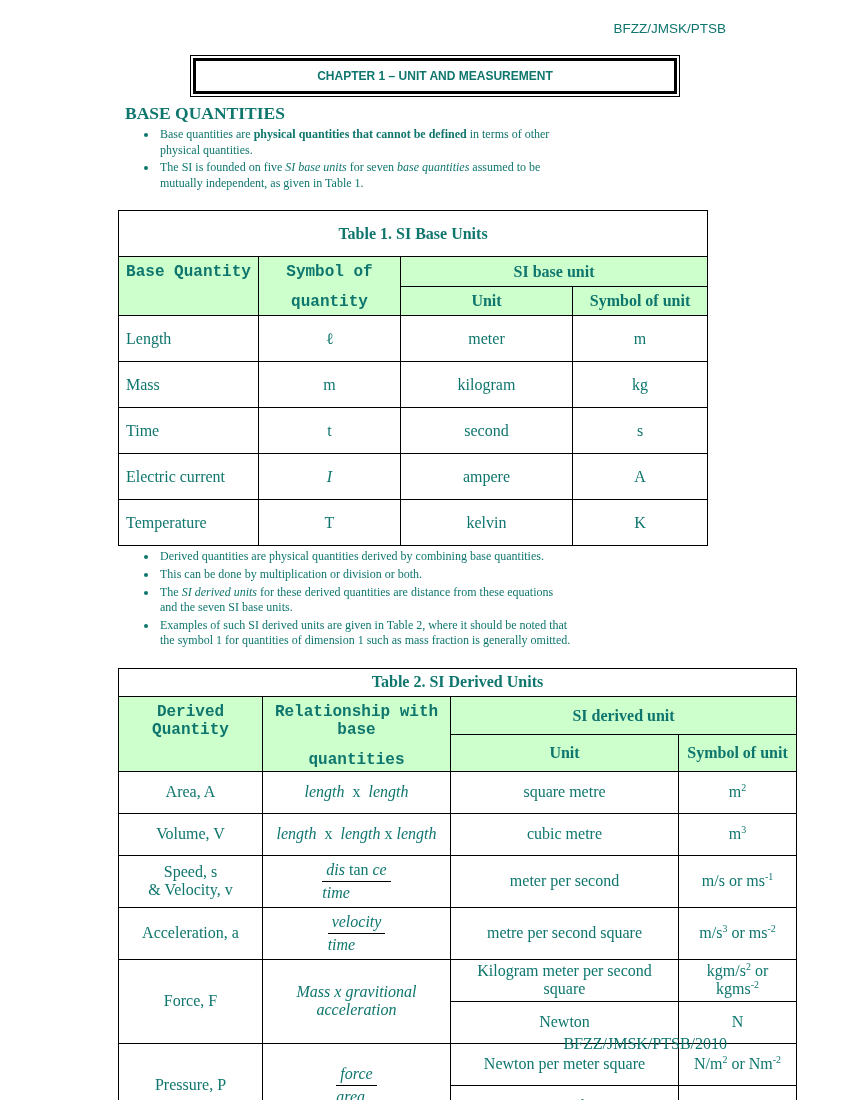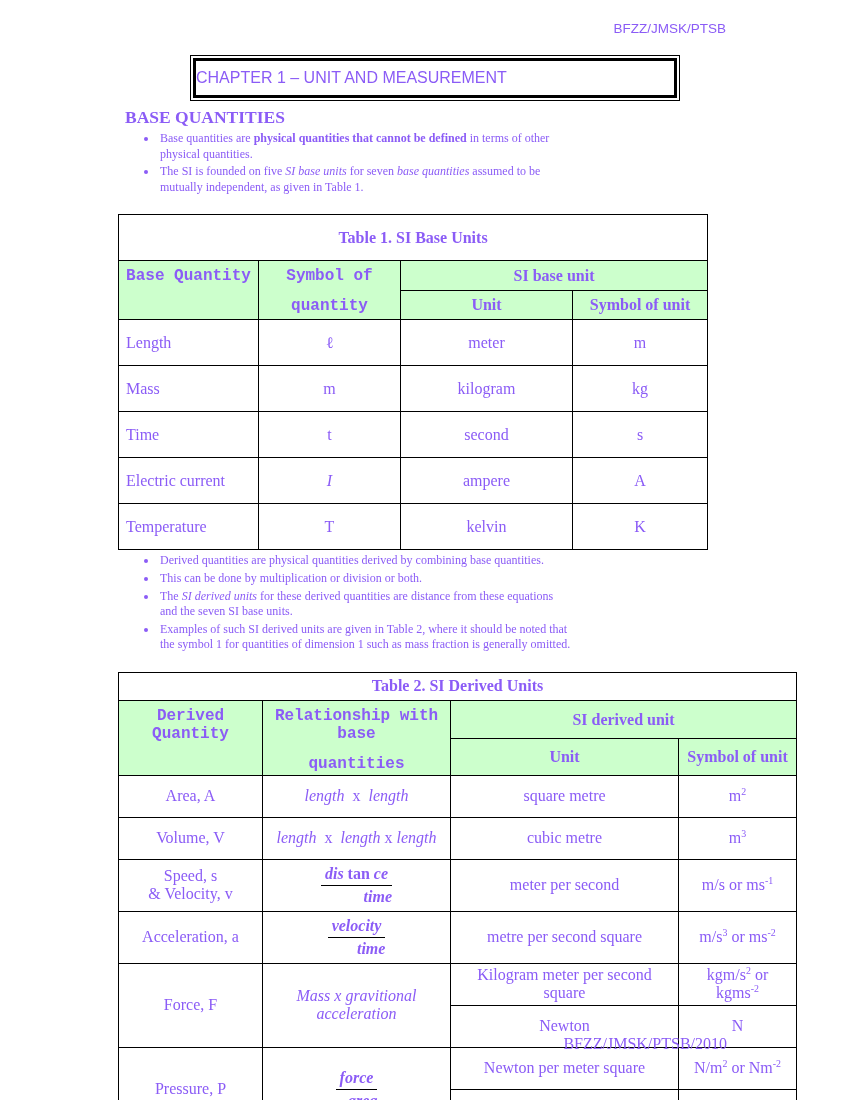--- a/index.html
+++ b/index.html
@@ -1,45 +1,45 @@
 <!DOCTYPE html>
 <html><head>
 <meta charset="utf-8">
 <style>
   html,body{margin:0;padding:0;background:#fff;}
-  .page{position:relative;width:850px;height:1100px;background:#ffffff;color:#8b5cf6;
+  .page{position:relative;width:850px;height:1100px;background:#ffffff;color:#0f766e;
         font-family:"Liberation Serif","DejaVu Serif",serif;overflow:hidden;}
   .header-code{position:absolute;top:21px;right:124px;
         font-family:"Liberation Sans","DejaVu Sans",sans-serif;font-size:13.5px;}
   .footer-code{position:absolute;top:1035px;right:123px;font-size:16px;}
   .content{position:absolute;left:118px;top:55px;width:680px;}
   .titlebox{margin-left:72px;width:490px;border:1px solid #000;padding:2px;box-sizing:border-box;background:#fff;}
-  .titlebox-inner{border:3px solid #000;
-        font-family:"Liberation Sans","DejaVu Sans",sans-serif;font-weight:normal;font-size:16px;padding:8px 0;}
+  .titlebox-inner{border:3px solid #000;text-align:center;
+        font-family:"Liberation Sans","DejaVu Sans",sans-serif;font-weight:bold;font-size:12px;padding:8px 0;}
   .sec-heading{font-weight:bold;font-size:17.5px;margin:6px 0 0 7px;}
   .sec-heading.derived{margin-top:24px;margin-bottom:12px;}
   ul.bullets{margin:3px 0 0 0;padding-left:40px;list-style:disc;}
   ul.bullets li{font-size:12px;line-height:1.3;margin-bottom:2px;padding-left:2px;}
   .it{font-style:italic;}
   .bd{font-weight:bold;}
   table{border-collapse:collapse;table-layout:fixed;margin-top:19px;background:#fff;}
   td,th{border:1px solid #000;font-size:16px;font-weight:normal;text-align:center;
         vertical-align:middle;padding:2px 4px;box-sizing:border-box;overflow:hidden;}
   .tbl-title{font-weight:bold;height:28px;background:#fff;}
   .green{background:#ccffcc;font-weight:bold;}
   .hdr-top{vertical-align:top;padding-top:6px;font-family:Liberation Mono, monospace;}
   .hl2{display:block;margin-top:12px;}
   th.h-row1{height:30px;}
   th.h-row2{height:29px;}
   #table1 td{height:46px;}
   #table1 td.qcell{text-align:left;padding-left:7px;}
   #table2 td{padding:2px 4px;}
   #table2 td.ucell{height:42px;}
   sup{font-size:0.62em;line-height:0;}
-  .frac{display:inline-block;vertical-align:middle;text-align:right;padding:3px 0;font-weight:bold;}
+  .frac{display:inline-block;vertical-align:middle;text-align:left;padding:3px 0;}
   .frac .num{display:block;border-bottom:1.4px solid #000;padding:0 4px 2px;}
   .frac .den{display:block;padding-top:2px;}
   .rel{white-space:pre-wrap;}
 </style>
 </head>
 <body>
 
 <div class="page">
   <div class="header-code">BFZZ/JMSK/PTSB</div>
 

